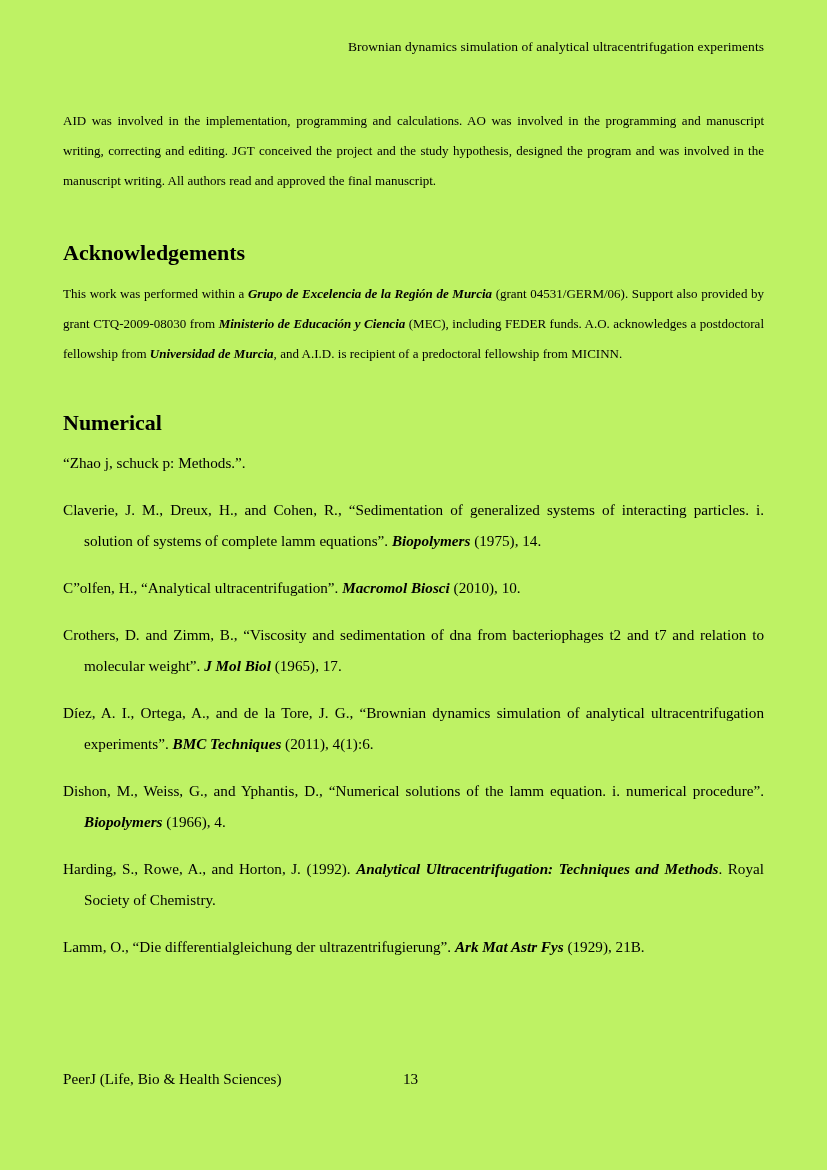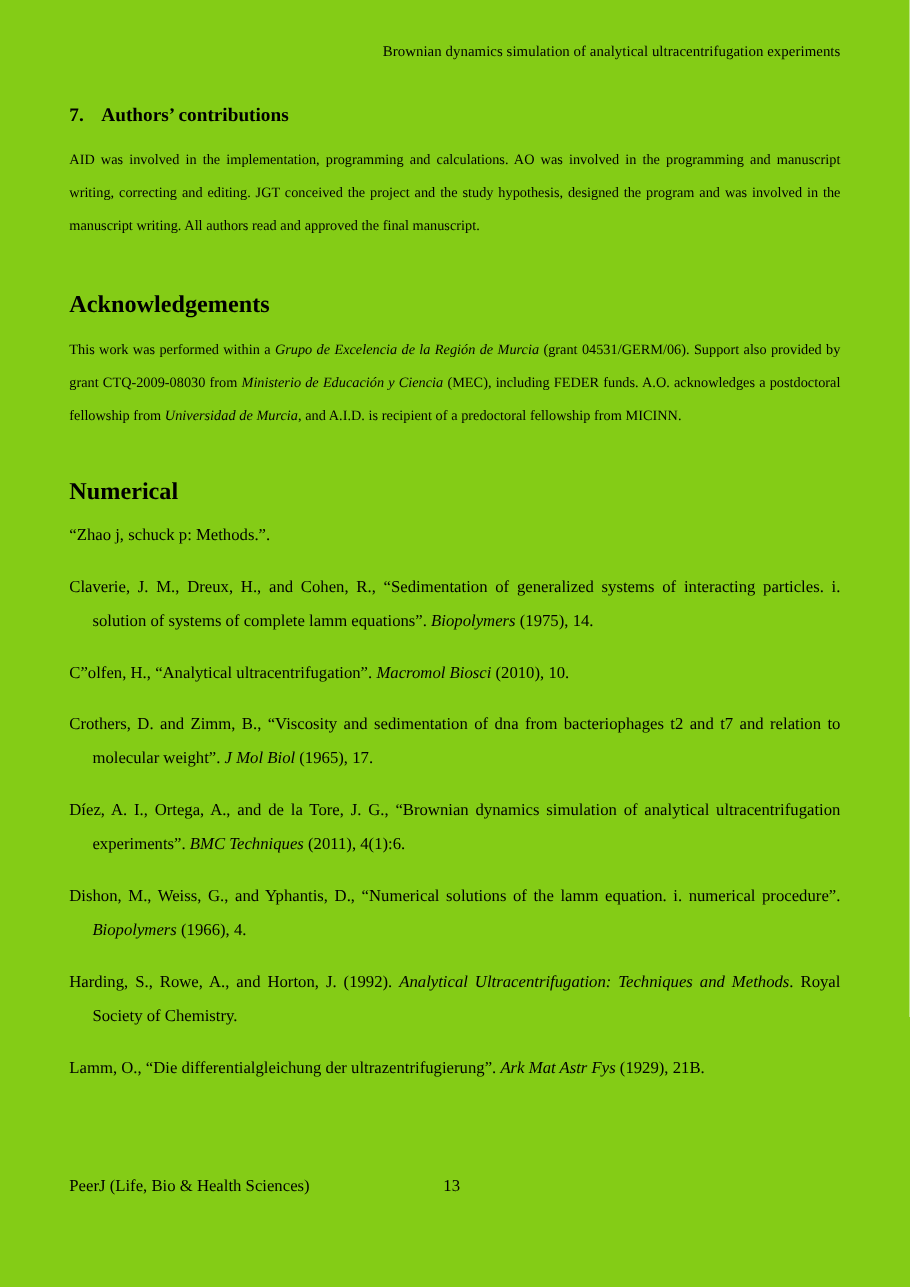--- a/index.html
+++ b/index.html
@@ -4,21 +4,21 @@
 <style>
   html, body {
     margin: 0;
     padding: 0;
     background: #ffffff;
   }
   .page {
     position: relative;
     width: 827px;
     height: 1170px;
-    background: #84cc16;
+    background: #bef264;
     font-family: "Liberation Serif", "DejaVu Serif", serif;
     color: #000000;
     overflow: hidden;
   }
 
   
   .running-head {
     position: absolute;
     left: 63px;
     top: 38px;
@@ -92,21 +92,21 @@
     margin: 0 0 0 0;
     hyphens: none;
   }
   .ref-item + .ref-item {
     margin-top: 16px;
   }
   .ref-item.no-justify {
     text-align: left;
   }
 
-  i, .ital { font-style: italic; }
+  i, .ital { font-style: italic; font-weight: bold; }
 
   
   .footer {
     position: absolute;
     left: 63px;
     top: 1068px;
     width: 701px;
     font-size: 15.2px;
     line-height: 22px;
   }
@@ -125,21 +125,20 @@
 </style>
 </head>
 <body>
 
 <div class="page">
 
   <div class="running-head">Brownian dynamics simulation of analytical ultracentrifugation experiments</div>
 
   <div class="content">
 
-    <div class="section-heading"><span class="heading-num">7.</span><span class="heading-gap"></span><span>Authors’ contributions</span></div>
 
     <div class="sp-after-h7"></div>
 
     <p class="body-par">AID was involved in the implementation, programming and calculations.  AO was involved in the programming and manuscript writing, correcting and editing.  JGT conceived the project and the study hypothesis, designed the program and was involved in the manuscript writing.  All authors read and approved the final manuscript.</p>
 
     <div class="sp-block-1"></div>
 
     <div class="heading-plain">Acknowledgements</div>
 
     <div class="sp-after-ack"></div>

